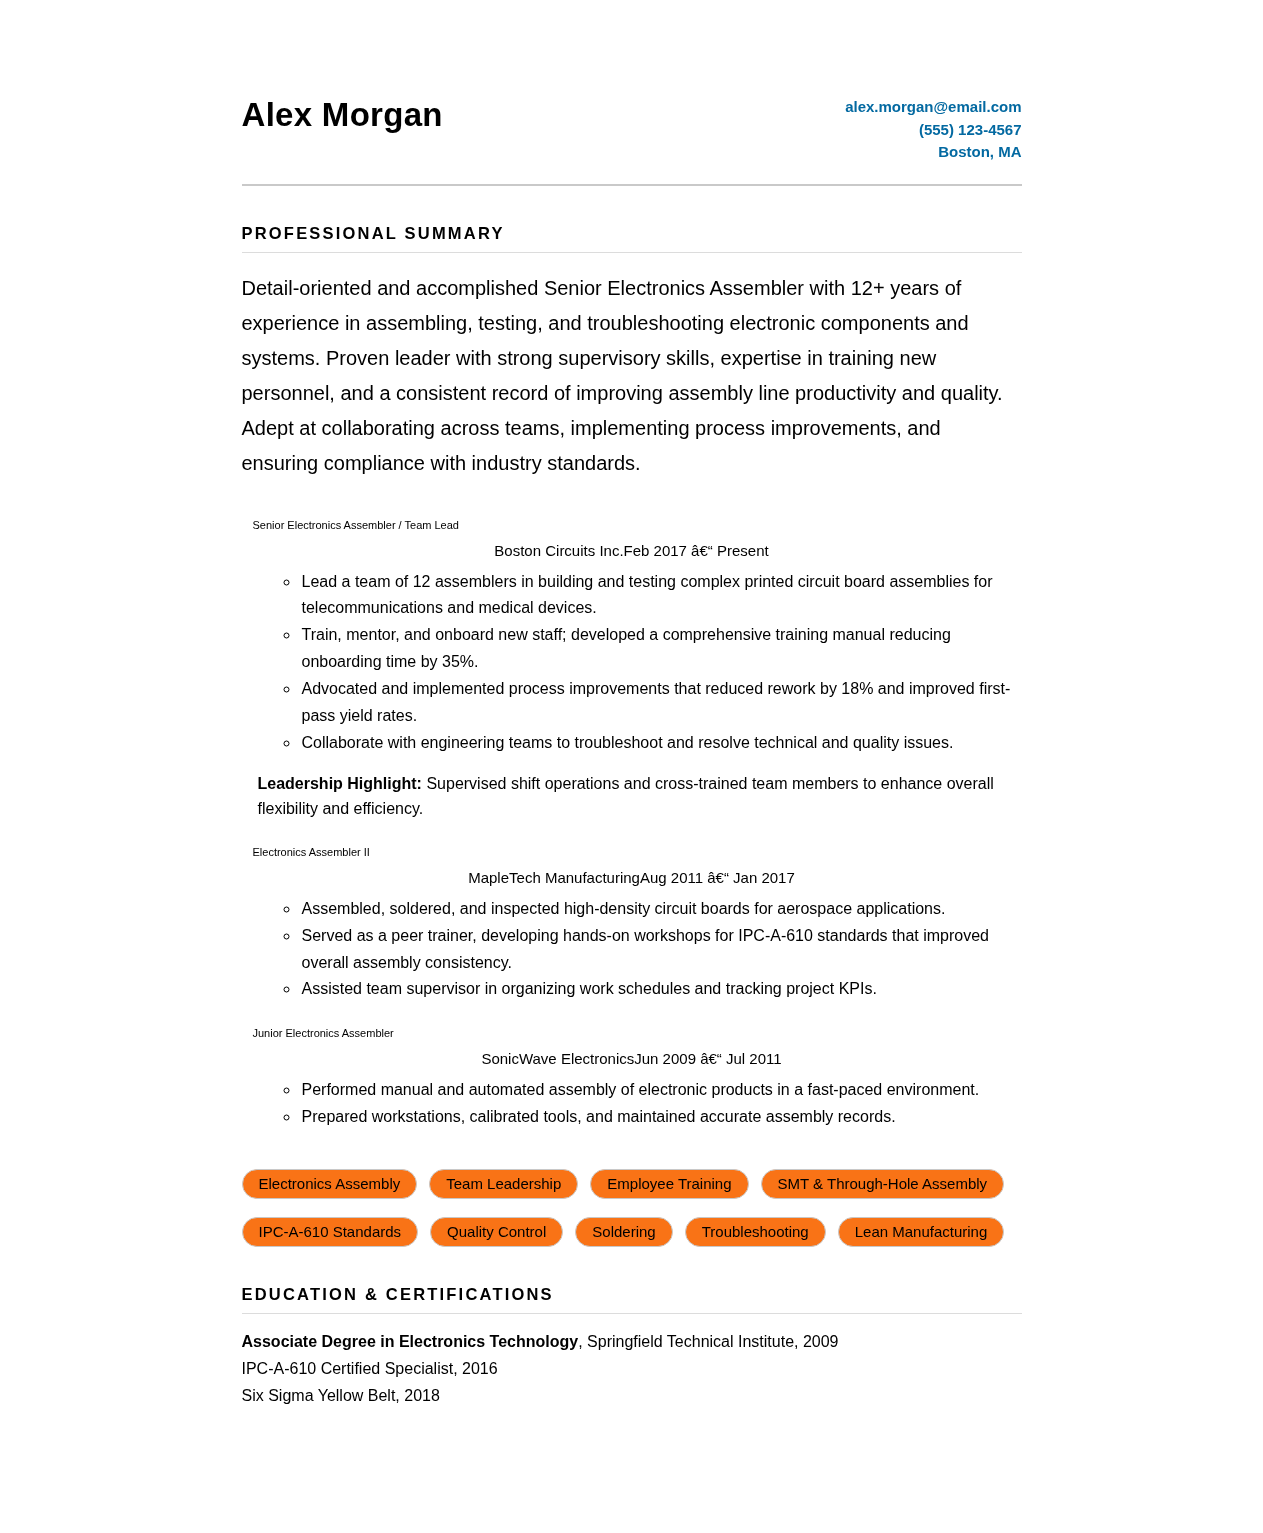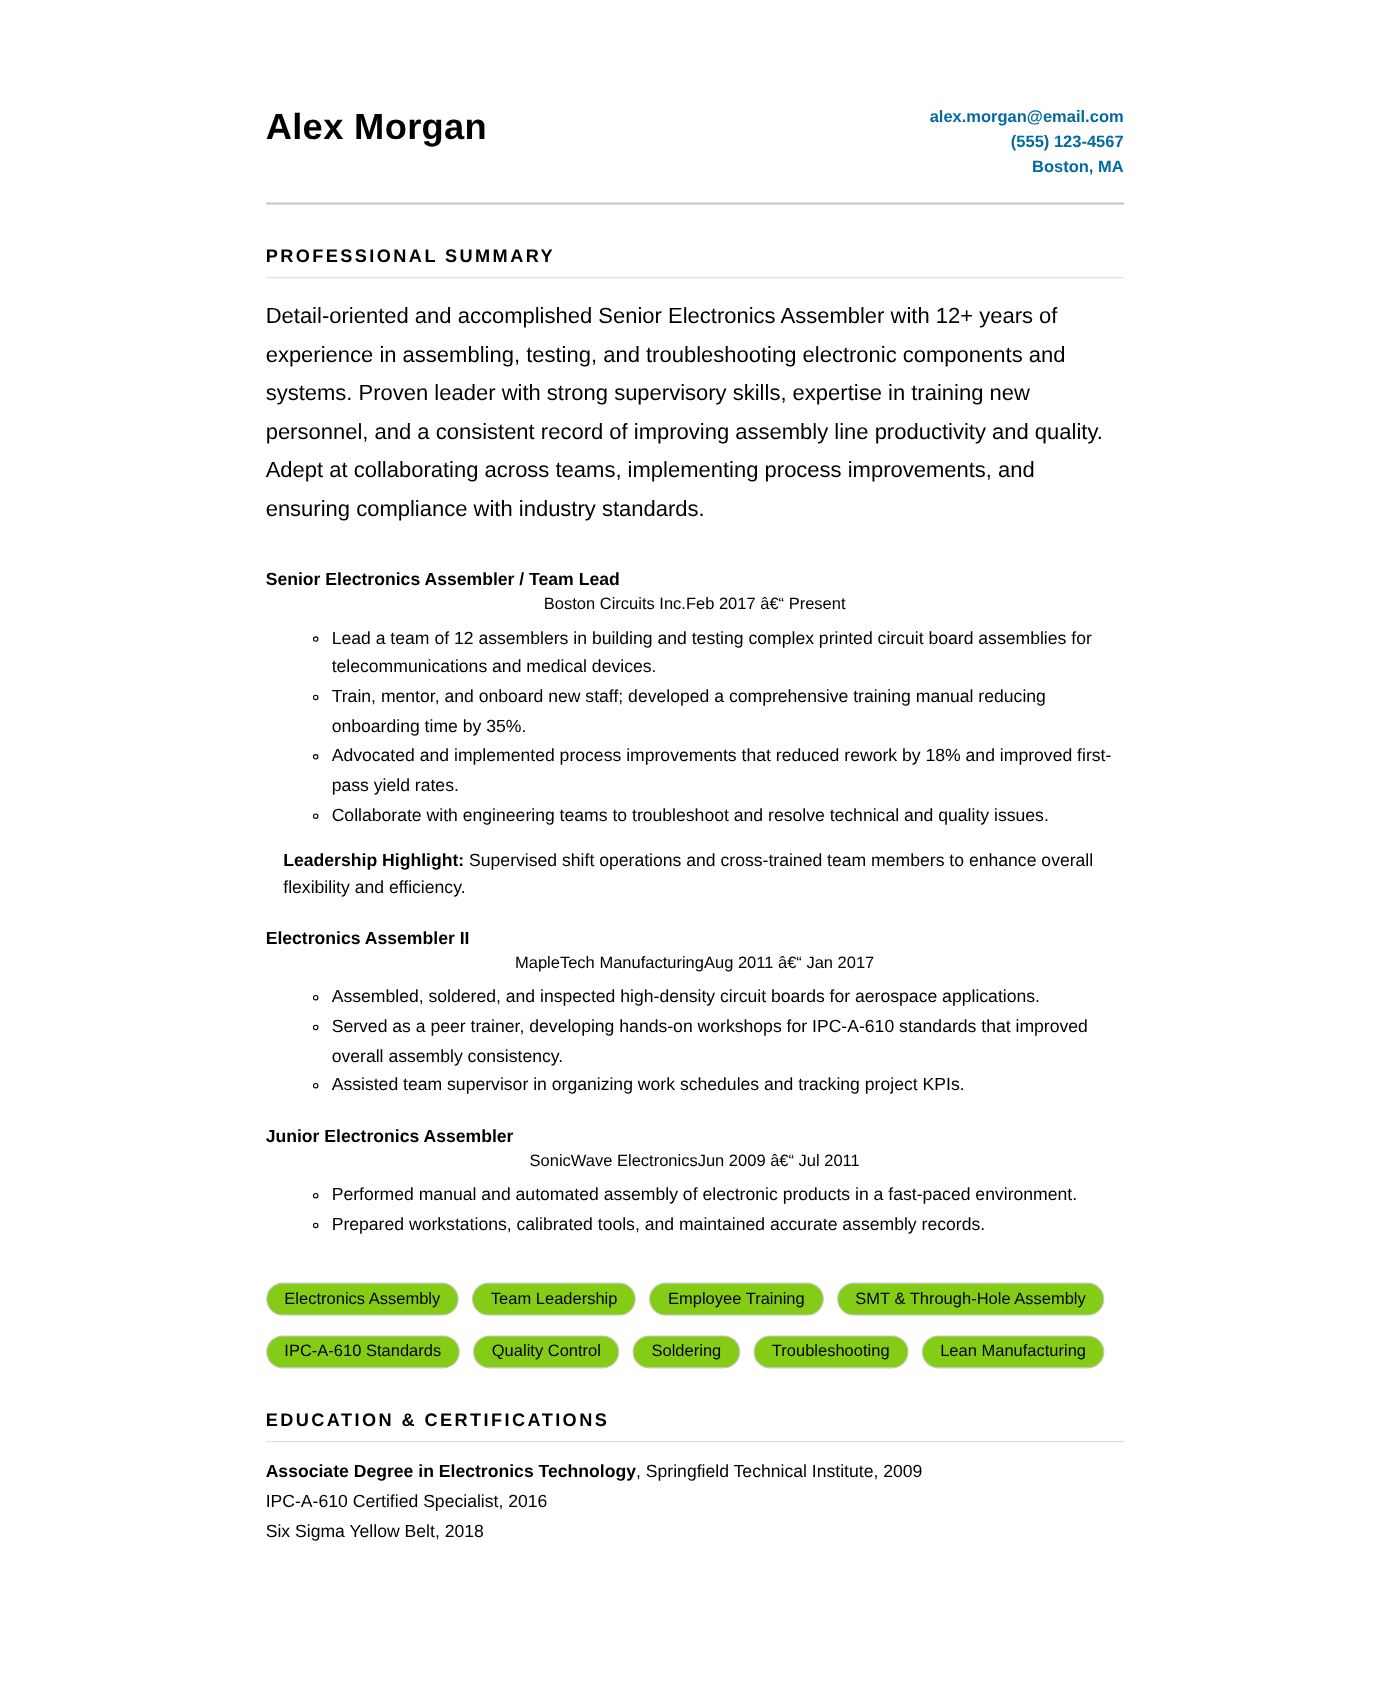--- a/index.html
+++ b/index.html
@@ -21,35 +21,35 @@
   
   .section { margin-top: 38px; }
   .section-heading {
     font-size: 16.5px; font-weight: bold; letter-spacing: 2.2px;
     margin: 0; padding-bottom: 9px; border-bottom: 1px solid #dcdcdc;
   }
   .summary-text { font-size: 20px; line-height: 1.75; margin: 18px 0 0; }
 
   
   .job { margin-top: 24px; }
-  .job-title { font-size: 16px; font-weight: bold; margin: 0; }
+  .job-title { font-size: 11px; font-weight: normal; margin: 11px; }
   .job-meta { display: flex; justify-content: center; font-size: 15px; margin-top: 4px; }
   .bullets {
     margin: 10px 0 0; padding-left: 58px;
     list-style-type: circle; font-size: 16px; line-height: 1.68;
   }
   .bullets li { padding-left: 2px; }
   .highlight { margin: 14px 0 0 16px; font-size: 16px; line-height: 1.6; }
 
   
   .skills { display: flex; flex-wrap: wrap; gap: 18px 12px; margin-top: 16px; }
   .pill {
     border: 1.5px solid #c8c8c8; border-radius: 999px;
     padding: 4px 16px; font-size: 15px; line-height: 20px;
-    background: #84cc16; white-space: nowrap; text-align: center;
+    background: #f97316; white-space: nowrap; text-align: center;
   }
 
   
   .edu { margin-top: 14px; font-size: 16px; line-height: 1.7; }
   .edu p { margin: 0; }
 </style>
 </head>
 <body>
 
 <div class="page">

